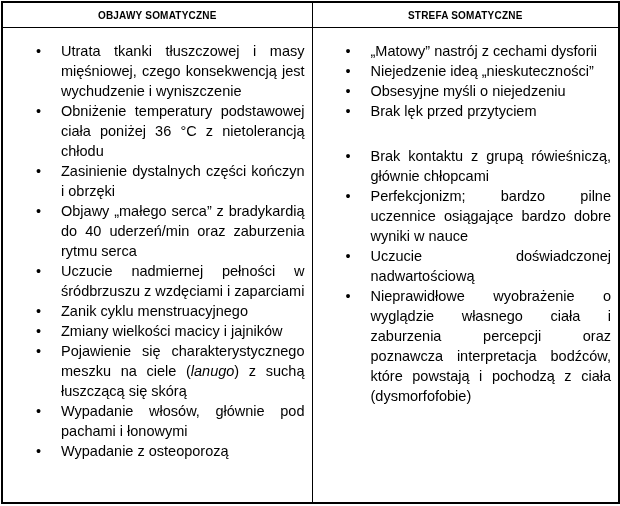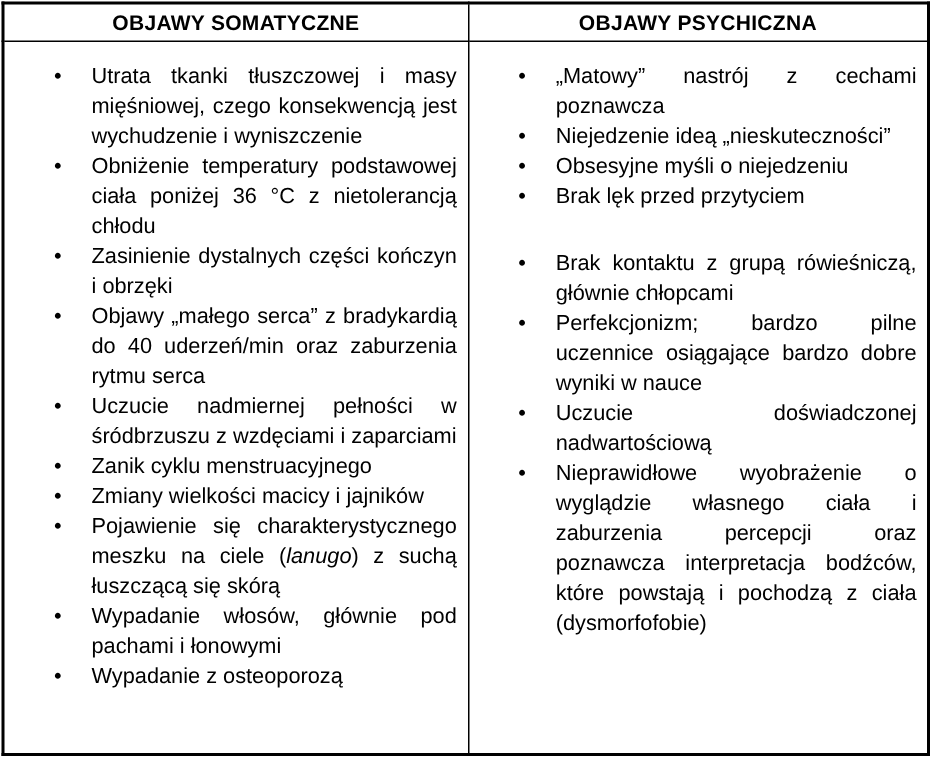--- a/index.html
+++ b/index.html
@@ -25,21 +25,21 @@
     background: #ffffff;
   }
   .doc-table, .doc-table th, .doc-table td {
     border: 1px solid #000000;
   }
   .doc-table {
     border-width: 2px;
   }
   th.col-header {
     height: 20px;
-    font-size: 14px;
+    font-size: 10px;
     font-weight: bold;
     text-align: center;
     vertical-align: middle;
     padding: 2px 4px;
     letter-spacing: 0.2px;
   }
   td.col-body {
     vertical-align: top;
     padding: 13px 7px 6px 0;
     font-size: 14.5px;
@@ -73,42 +73,42 @@
 <body>
 
 <table class="doc-table">
   <colgroup>
     <col style="width: 310px">
     <col style="width: 307px">
   </colgroup>
   <thead>
     <tr>
       <th class="col-header">OBJAWY SOMATYCZNE</th>
-      <th class="col-header">OBJAWY PSYCHICZNA</th>
+      <th class="col-header">STREFA SOMATYCZNE</th>
     </tr>
   </thead>
   <tbody>
     <tr>
       <td class="col-body">
           <ul class="bullet-list">
             <li><span class="bullet">•</span><span class="item-text">Utrata tkanki tłuszczowej i masy mięśniowej, czego konsekwencją jest wychudzenie i wyniszczenie</span></li>
             <li><span class="bullet">•</span><span class="item-text">Obniżenie temperatury podstawowej ciała poniżej 36 °C z nietolerancją chłodu</span></li>
             <li><span class="bullet">•</span><span class="item-text">Zasinienie dystalnych części kończyn i obrzęki</span></li>
             <li><span class="bullet">•</span><span class="item-text">Objawy „małego serca” z bradykardią do 40 uderzeń/min oraz zaburzenia rytmu serca</span></li>
             <li><span class="bullet">•</span><span class="item-text">Uczucie nadmiernej pełności w śródbrzuszu z wzdęciami i zaparciami</span></li>
             <li><span class="bullet">•</span><span class="item-text">Zanik cyklu menstruacyjnego</span></li>
             <li><span class="bullet">•</span><span class="item-text">Zmiany wielkości macicy i jajników</span></li>
             <li><span class="bullet">•</span><span class="item-text">Pojawienie się charakterystycznego meszku na ciele (<i>lanugo</i>) z suchą łuszczącą się skórą</span></li>
             <li><span class="bullet">•</span><span class="item-text">Wypadanie włosów, głównie pod pachami i łonowymi</span></li>
             <li><span class="bullet">•</span><span class="item-text">Wypadanie z osteoporozą</span></li>
           </ul>
         </td>
       <td class="col-body">
           <ul class="bullet-list">
-            <li><span class="bullet">•</span><span class="item-text">„Matowy” nastrój z cechami poznawcza</span></li>
+            <li><span class="bullet">•</span><span class="item-text">„Matowy” nastrój z cechami dysforii</span></li>
             <li><span class="bullet">•</span><span class="item-text">Niejedzenie ideą „nieskuteczności”</span></li>
             <li><span class="bullet">•</span><span class="item-text">Obsesyjne myśli o niejedzeniu</span></li>
             <li><span class="bullet">•</span><span class="item-text">Brak lęk przed przytyciem</span></li>
           </ul>
           <ul class="bullet-list">
             <li><span class="bullet">•</span><span class="item-text">Brak kontaktu z grupą rówieśniczą, głównie chłopcami</span></li>
             <li><span class="bullet">•</span><span class="item-text">Perfekcjonizm; bardzo pilne uczennice osiągające bardzo dobre wyniki w nauce</span></li>
             <li><span class="bullet">•</span><span class="item-text">Uczucie doświadczonej nadwartościową</span></li>
             <li><span class="bullet">•</span><span class="item-text">Nieprawidłowe wyobrażenie o wyglądzie własnego ciała i zaburzenia percepcji oraz poznawcza interpretacja bodźców, które powstają i pochodzą z ciała (dysmorfofobie)</span></li>
           </ul>

